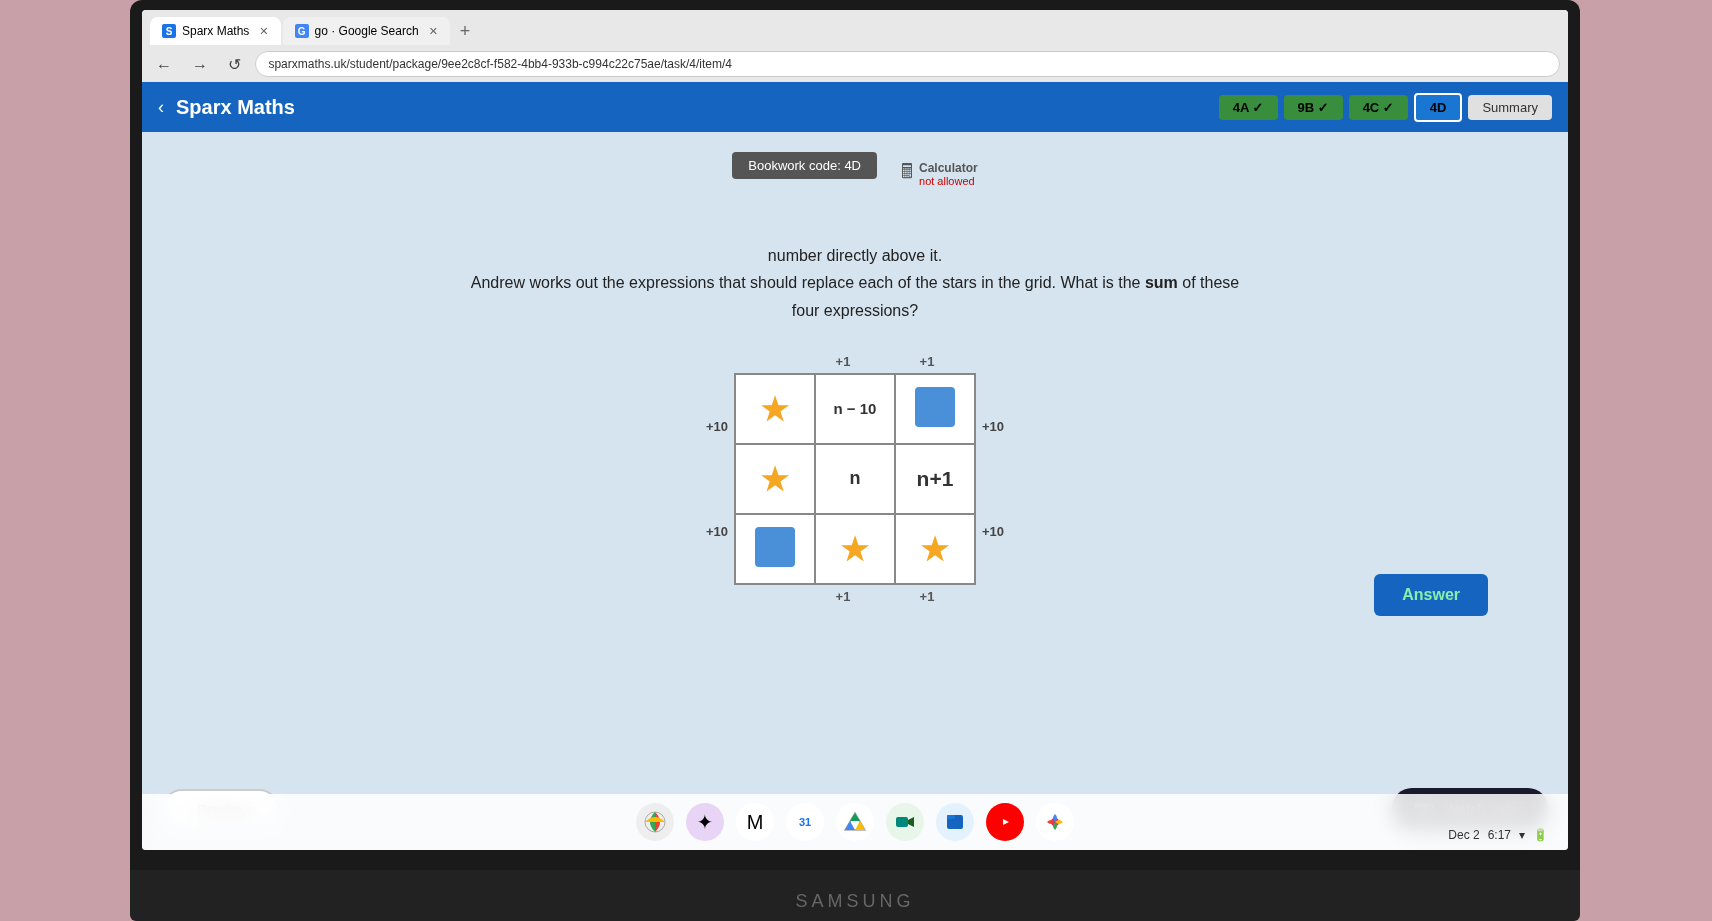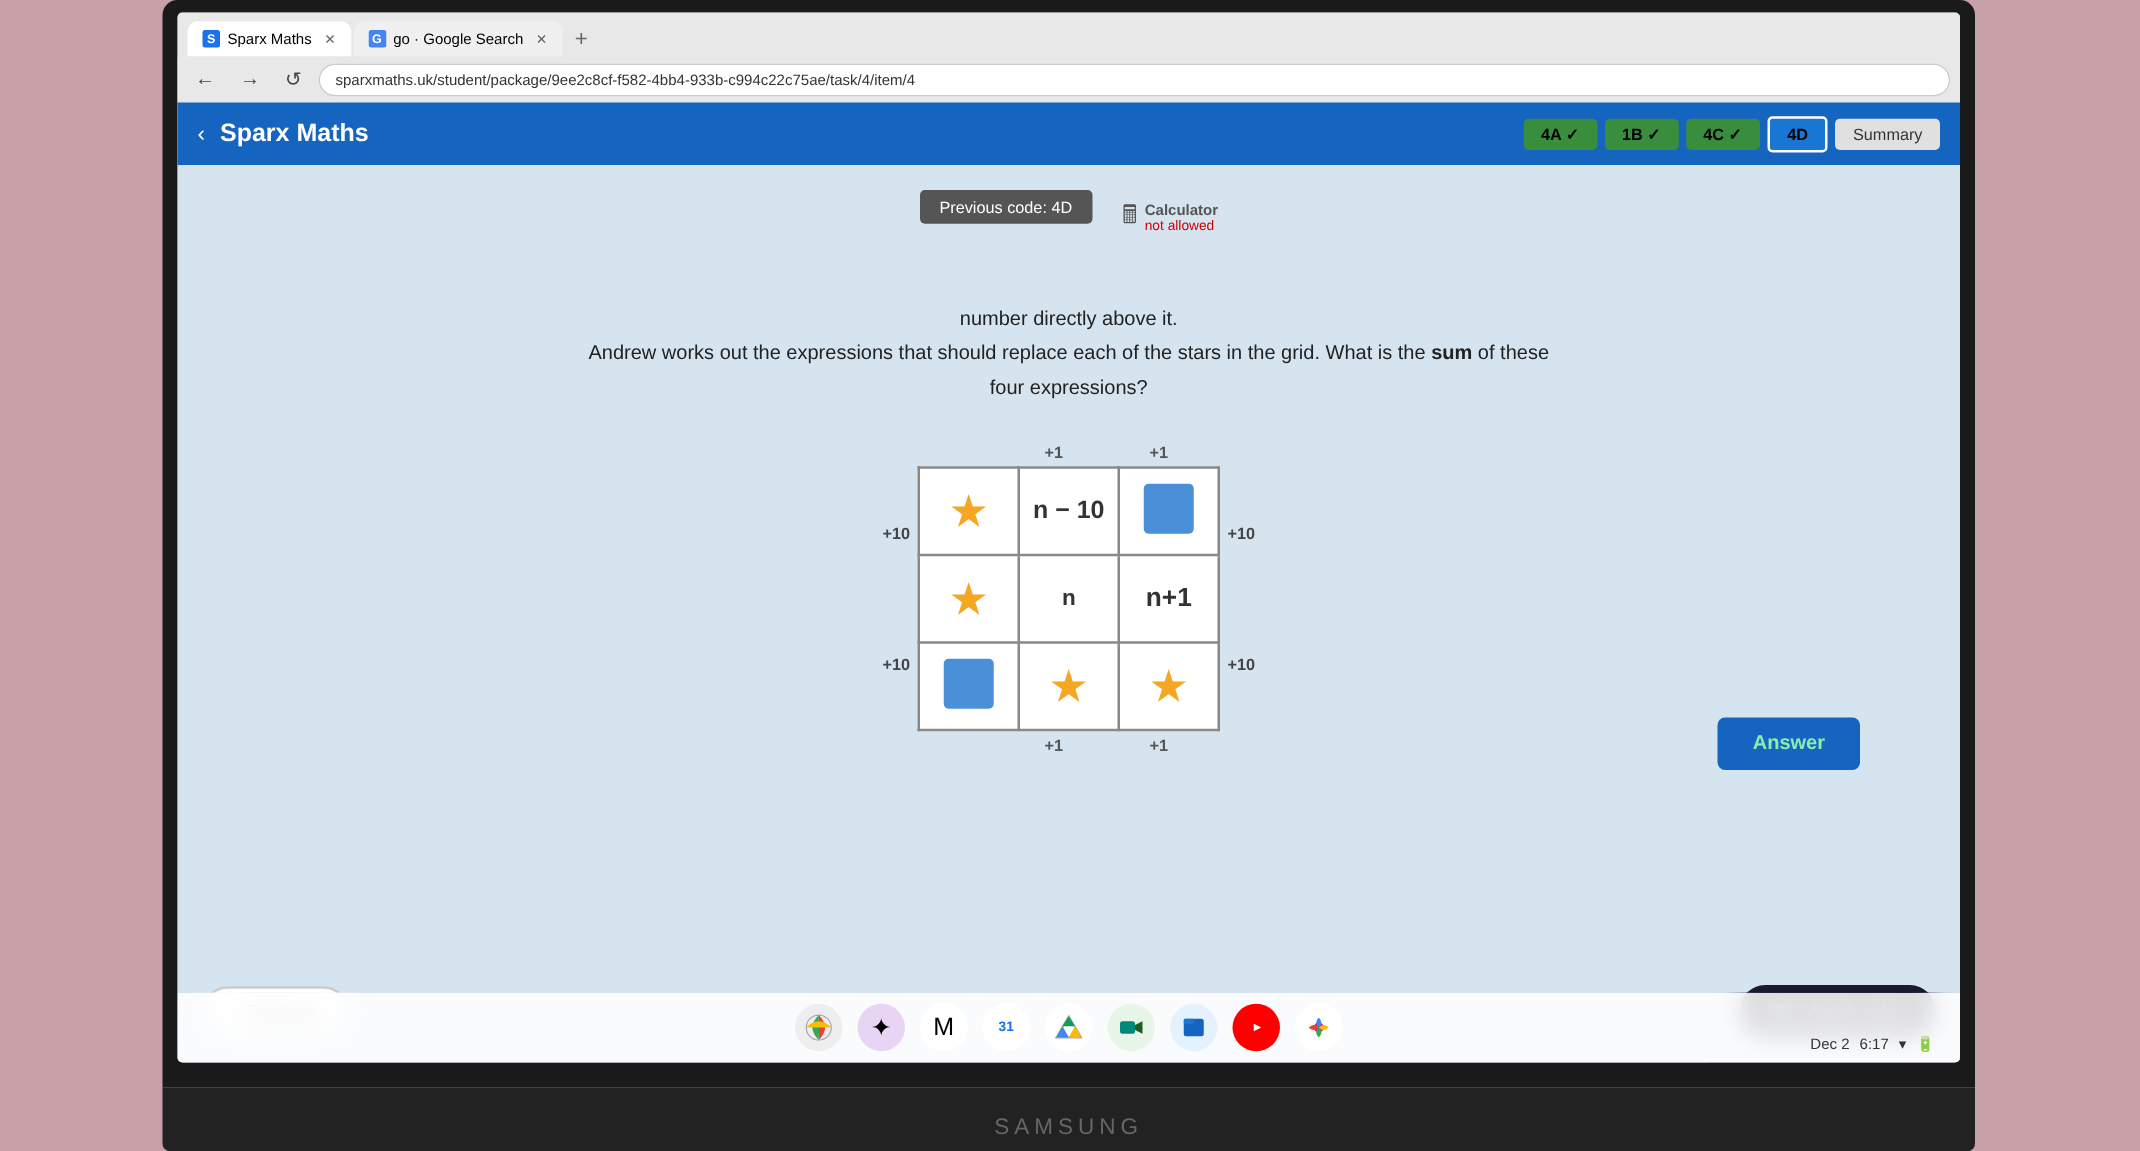--- a/index.html
+++ b/index.html
@@ -409,31 +409,31 @@
           <span>sparxmaths.uk/student/package/9ee2c8cf-f582-4bb4-933b-c994c22c75ae/task/4/item/4</span>
         </div>
       </div>
     </div>
 
     <div class="app-header">
       <button class="back-btn">‹</button>
       <span class="app-title">Sparx Maths</span>
       <div class="tab-nav">
         <button class="task-tab completed">4A ✓</button>
-        <button class="task-tab completed">1B ✓</button>
+        <button class="task-tab completed">9B ✓</button>
         <button class="task-tab completed">4C ✓</button>
         <button class="task-tab active">4D</button>
         <button class="summary-tab">Summary</button>
       </div>
     </div>
 
     <div class="main-content">
 
       <div class="bookwork-row">
-        <div class="bookwork-code">Previous code: 4D</div>
+        <div class="bookwork-code">Bookwork code: 4D</div>
         <div class="calculator-notice">
           <span class="calc-icon">🖩</span>
           <div>
             <div style="font-size:12px;font-weight:bold;">Calculator</div>
             <div style="font-size:11px;color:#c00;">not allowed</div>
           </div>
         </div>
       </div>
 
       <div class="question-text">
@@ -456,21 +456,21 @@
             <div>+10</div>
             <div>+10</div>
           </div>
 
           <table class="grid-table">
             <tbody>
                 <tr>
               <td>
                 <span class="star-gold">★</span>
               </td>
-              <td style="font-size:20px;font-weight:bold;">n − 10</td>
+              <td style="font-size:15px;font-weight:bold;">n − 10</td>
               <td>
                 <span class="square-blue"></span>
               </td>
             </tr>
             <tr>
               <td>
                 <span class="star-gold">★</span>
               </td>
               <td style="font-size:18px;font-weight:bold;">n</td>
               <td style="font-size:21px;font-weight:bold;">n+1</td>

